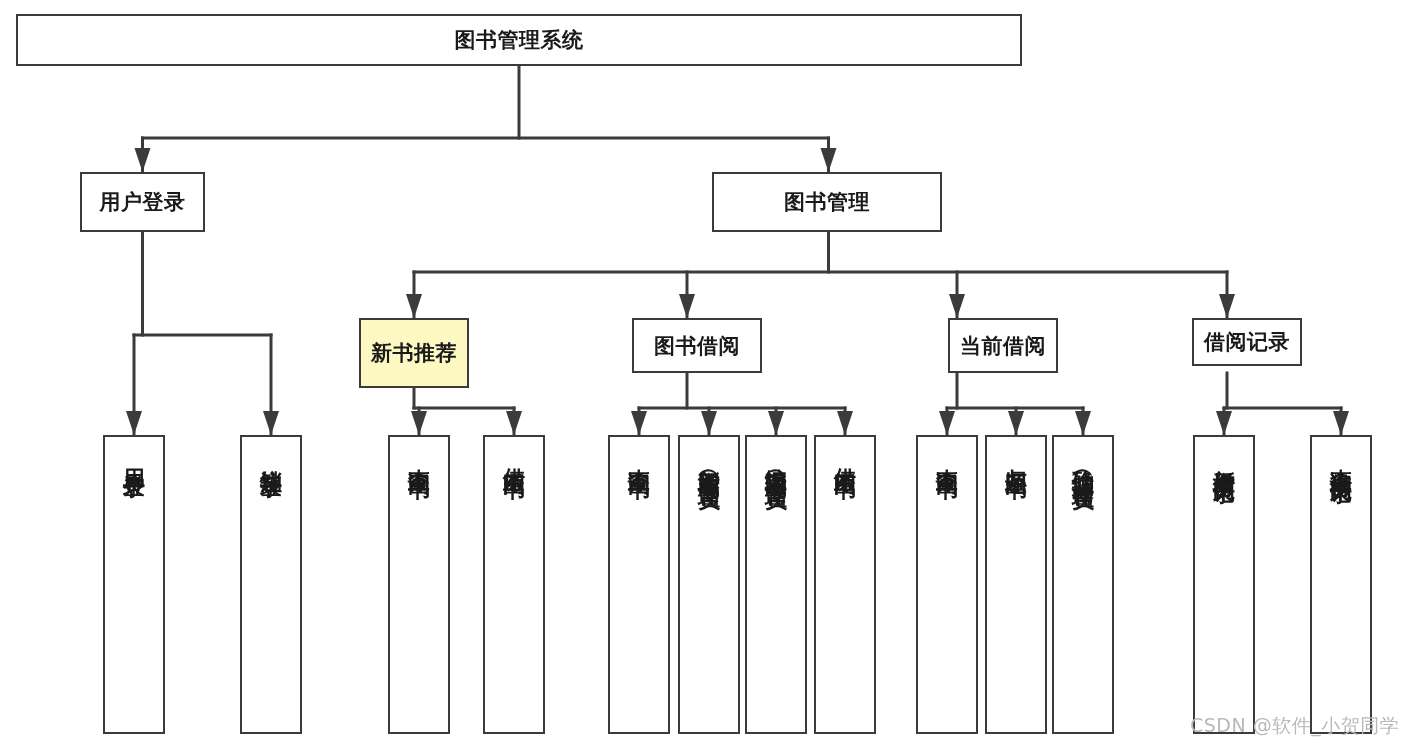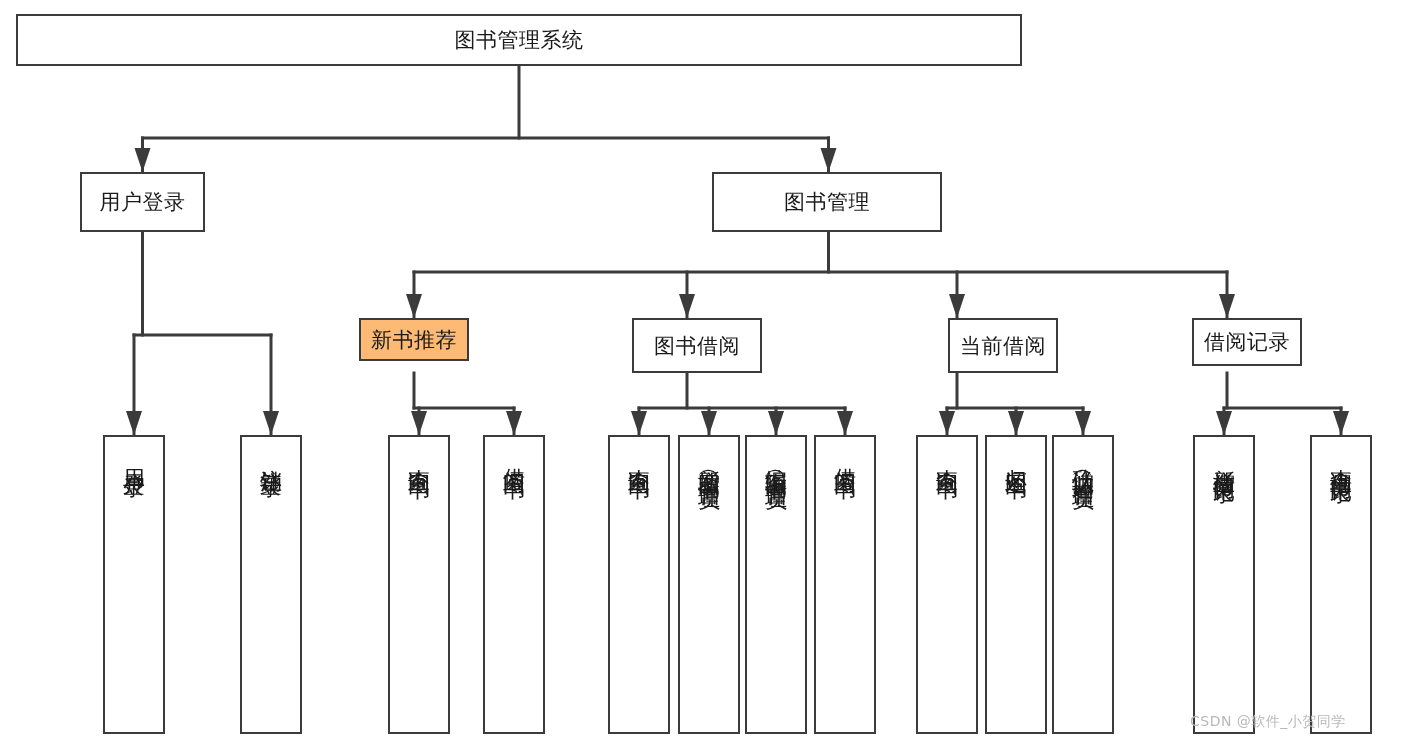--- a/index.html
+++ b/index.html
@@ -33,41 +33,42 @@
     display: flex;
     align-items: center;
     justify-content: center;
     color: #1a1a1a;
   }
   .node .label {
     display: block;
     text-align: right;
     line-height: 1.12;
     letter-spacing: 0.5px;
+    font-weight: bold;
   }
   .node.horiz .label {
     writing-mode: horizontal-tb;
     font-size: 21px;
   }
   .node.vert {
     align-items: flex-start;
     padding-top: 14px;
   }
   .node.vert .label {
     writing-mode: vertical-rl;
     text-orientation: upright;
     font-size: 22px;
     letter-spacing: 3px;
     line-height: 1;
   }
   .watermark {
     position: absolute;
     left: 1190px;
     top: 713px;
-    font-size: 14px;
+    font-size: 19px;
     color: #b9b9b9;
     white-space: nowrap;
     letter-spacing: 0.5px;
     font-family: "DejaVu Sans", "Liberation Sans", sans-serif;
   }
 </style>
 </head>
 <body>
 
 <div id="diagram-root">
@@ -128,21 +129,21 @@
   <div id="nodes-layer">
       <div class="node horiz" id="node-root" style="left: 16px; top: 14px; width: 1006px; height: 52px; border-color: rgb(59, 59, 59); background: rgb(255, 255, 255); color: rgb(26, 26, 26);">
         <span class="label">图书管理系统</span>
       </div>
       <div class="node horiz" id="node-user_login" style="left: 80px; top: 172px; width: 125px; height: 60px; border-color: rgb(59, 59, 59); background: rgb(255, 255, 255); color: rgb(26, 26, 26);">
         <span class="label">用户登录</span>
       </div>
       <div class="node horiz" id="node-book_mgmt" style="left: 712px; top: 172px; width: 230px; height: 60px; border-color: rgb(59, 59, 59); background: rgb(255, 255, 255); color: rgb(26, 26, 26);">
         <span class="label">图书管理</span>
       </div>
-      <div class="node horiz" id="node-new_book_rec" style="left: 359px; top: 318px; width: 110px; height: 43px; border-color: rgb(59, 59, 59); background: #fdba74; color: rgb(26, 26, 26);">
+      <div class="node horiz" id="node-new_book_rec" style="left: 359px; top: 318px; width: 110px; height: 70px; border-color: rgb(59, 59, 59); background: #fef9c3; color: rgb(26, 26, 26);">
         <span class="label">新书推荐</span>
       </div>
       <div class="node horiz" id="node-book_borrow" style="left: 632px; top: 318px; width: 130px; height: 55px; border-color: rgb(59, 59, 59); background: rgb(255, 255, 255); color: rgb(26, 26, 26);">
         <span class="label">图书借阅</span>
       </div>
       <div class="node horiz" id="node-current_borrow" style="left: 948px; top: 318px; width: 110px; height: 55px; border-color: rgb(59, 59, 59); background: rgb(255, 255, 255); color: rgb(26, 26, 26);">
         <span class="label">当前借阅</span>
       </div>
       <div class="node horiz" id="node-borrow_record" style="left: 1172px; top: 318px; width: 110px; height: 48px; border-color: rgb(59, 59, 59); background: rgb(255, 255, 255); color: rgb(26, 26, 26); margin-left: 20px;">
         <span class="label">借阅记录</span>

